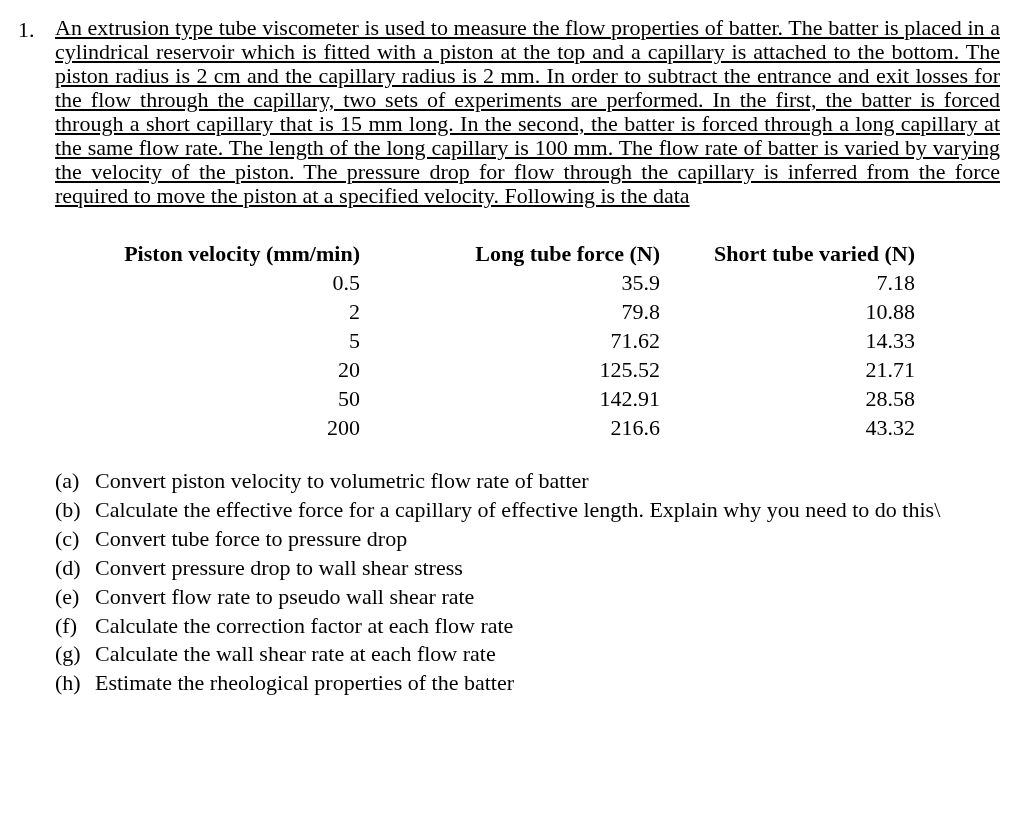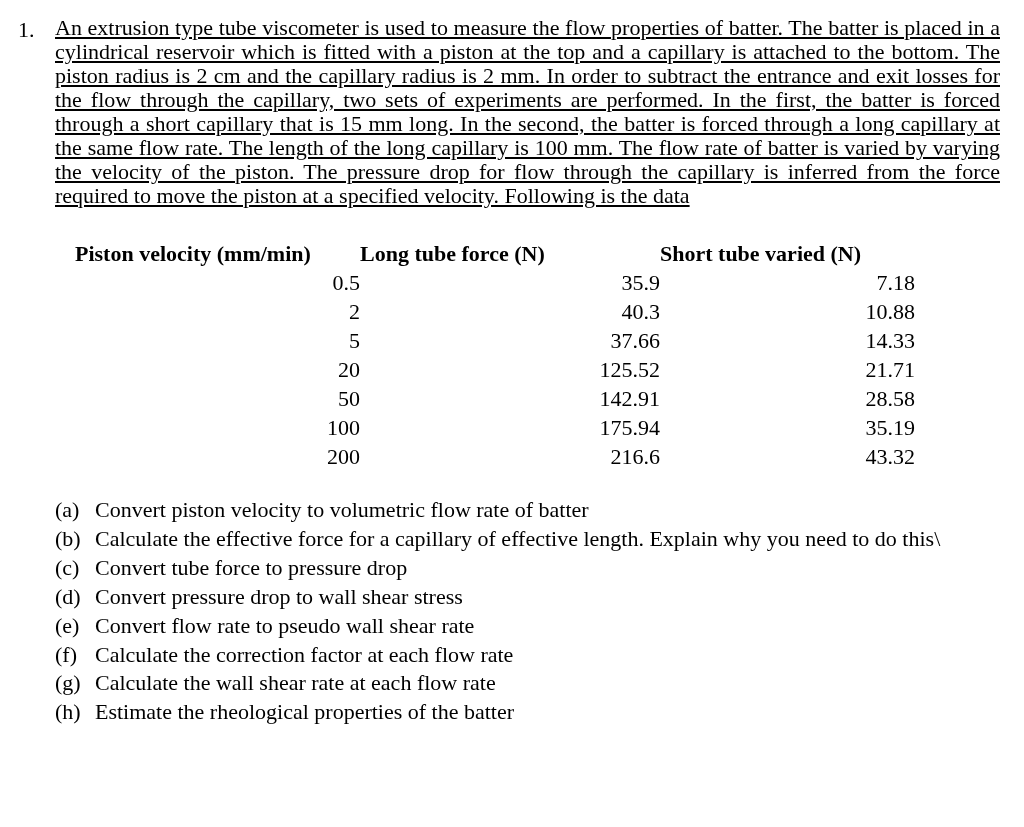--- a/index.html
+++ b/index.html
@@ -42,21 +42,21 @@
     margin-left: 57px;
     border-collapse: collapse;
     table-layout: fixed;
     width: 840px;
   }
   .data-table col.c1 { width: 285px; }
   .data-table col.c2 { width: 300px; }
   .data-table col.c3 { width: 255px; }
   .data-table th {
     font-weight: bold;
-    text-align: left;
+    text-align: right;
     line-height: 29px;
     font-size: 22px;
     padding: 0;
   }
   .data-table td {
     text-align: right;
     line-height: 29px;
     padding: 0;
   }
   
@@ -105,42 +105,37 @@
       </tr>
     </thead>
     <tbody>
       <tr>
         <td>0.5</td>
         <td>35.9</td>
         <td>7.18</td>
       </tr>
       <tr>
         <td>2</td>
-        <td>40.3</td>
+        <td>79.8</td>
         <td>10.88</td>
       </tr>
       <tr>
         <td>5</td>
-        <td>37.66</td>
+        <td>71.62</td>
         <td>14.33</td>
       </tr>
       <tr>
         <td>20</td>
         <td>125.52</td>
         <td>21.71</td>
       </tr>
       <tr>
         <td>50</td>
         <td>142.91</td>
         <td>28.58</td>
-      </tr>
-      <tr>
-        <td>100</td>
-        <td>175.94</td>
-        <td>35.19</td>
       </tr>
       <tr>
         <td>200</td>
         <td>216.6</td>
         <td>43.32</td>
       </tr>
     </tbody>
   </table>
 
   <ul class="questions">

